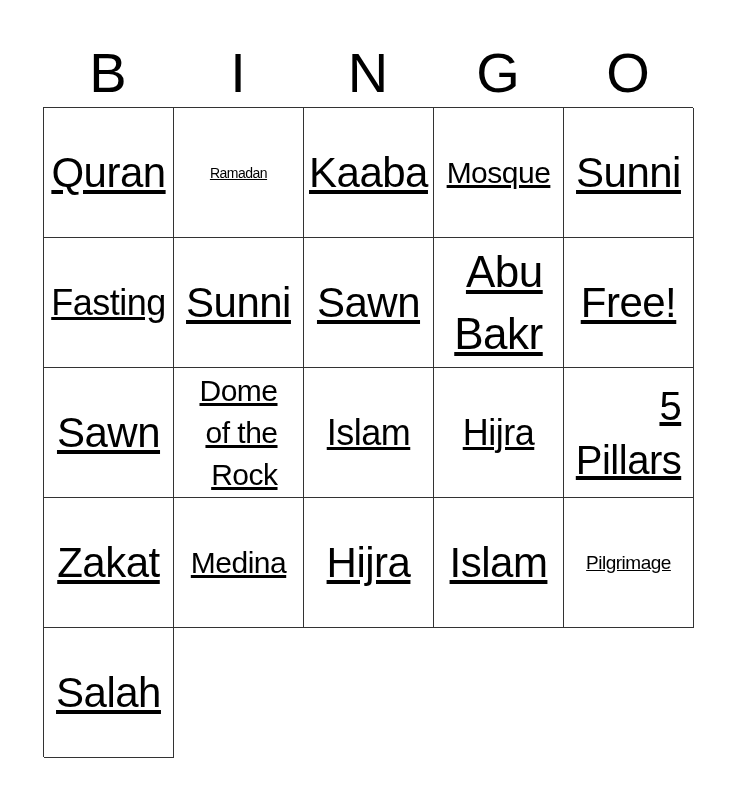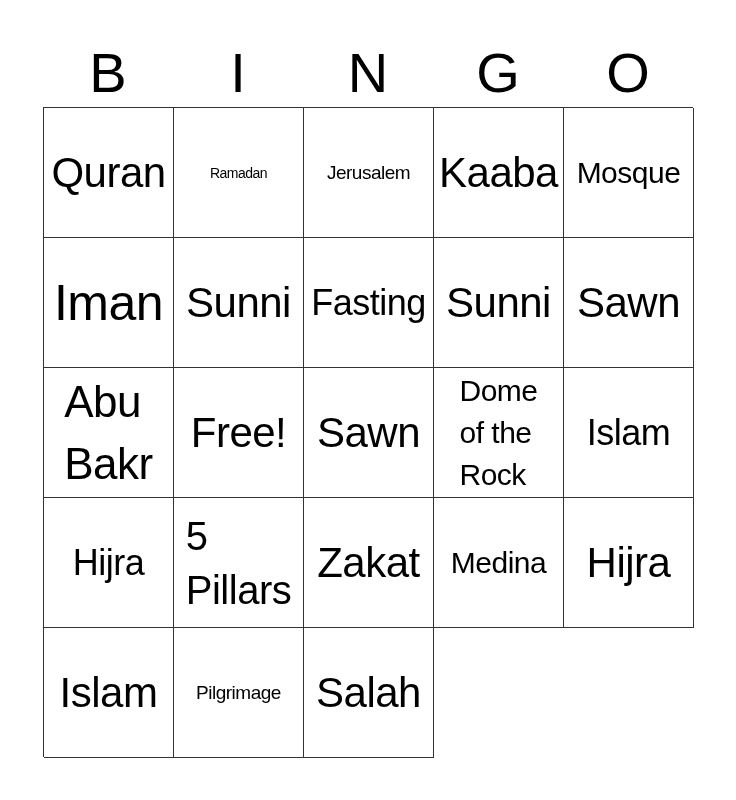--- a/index.html
+++ b/index.html
@@ -4,22 +4,22 @@
 <style>
   html, body { margin: 0; padding: 0; background: #ffffff; }
   body { width: 736px; height: 800px; position: relative; overflow: hidden;
          font-family: "Liberation Sans", sans-serif; color: #000; }
   .header { position: absolute; left: 43px; top: 40px; width: 650px; height: 66px; display: flex; }
   .header .letter { width: 130px; text-align: center; font-size: 56px; line-height: 66px; }
   .grid { position: absolute; left: 43px; top: 107px; width: 650px; height: 650px;
           display: grid; grid-template-columns: repeat(5, 130px); grid-template-rows: repeat(5, 130px);
           border-top: 1.5px solid #333; border-left: 1.5px solid #333; box-sizing: border-box; }
   .cell { border-right: 1.5px solid #333; border-bottom: 1.5px solid #333; box-sizing: border-box;
-          display: flex; align-items: center; justify-content: center; text-align: left;
-          overflow: hidden; padding: 0 1px; }
+          display: flex; align-items: center; justify-content: center; text-align: right;
+          overflow: hidden; padding: 0 1px; text-decoration: underline; }
   .cell span { display: block; white-space: pre-line; letter-spacing: -0.5px; }
   .fs-xs { font-size: 19px; line-height: 22px; }
   .fs-s  { font-size: 14px; line-height: 26px; }
   .fs-m  { font-size: 30px; line-height: 34px; }
   .fs-ml { font-size: 36px; line-height: 42px; }
   .fs-l  { font-size: 42px; line-height: 48px; }
   .fs-xl { font-size: 50px; line-height: 54px; }
   .fs-2l { font-size: 44px; line-height: 62px; }
   .fs-3l { font-size: 30px; line-height: 42px; }
   .fs-2m { font-size: 40px; line-height: 54px; }
@@ -36,30 +36,24 @@
 </div>
 
 <div class="grid" id="grid">
     <div class="cell">
       <span class="fs-l">Quran</span>
     </div>
     <div class="cell">
       <span class="fs-s">Ramadan</span>
     </div>
     <div class="cell">
-      <span class="fs-xs">Jerusalem</span>
-    </div>
-    <div class="cell">
       <span class="fs-l">Kaaba</span>
     </div>
     <div class="cell">
       <span class="fs-m">Mosque</span>
-    </div>
-    <div class="cell">
-      <span class="fs-xl">Iman</span>
     </div>
     <div class="cell">
       <span class="fs-l">Sunni</span>
     </div>
     <div class="cell">
       <span class="fs-ml">Fasting</span>
     </div>
     <div class="cell">
       <span class="fs-l">Sunni</span>
     </div>

